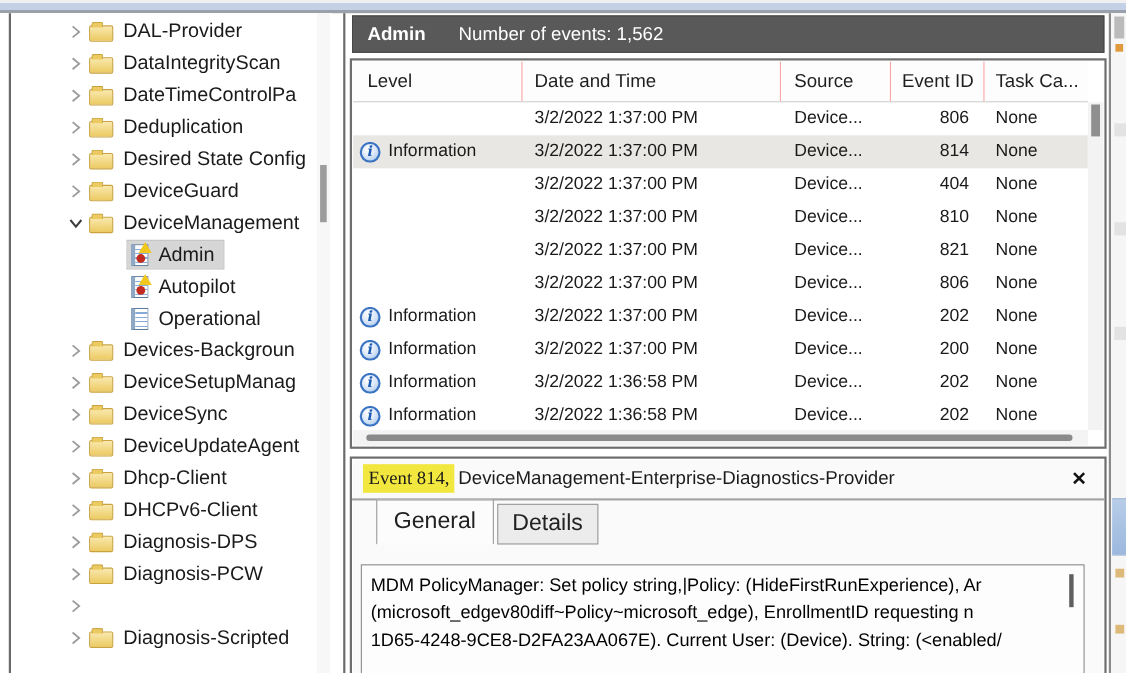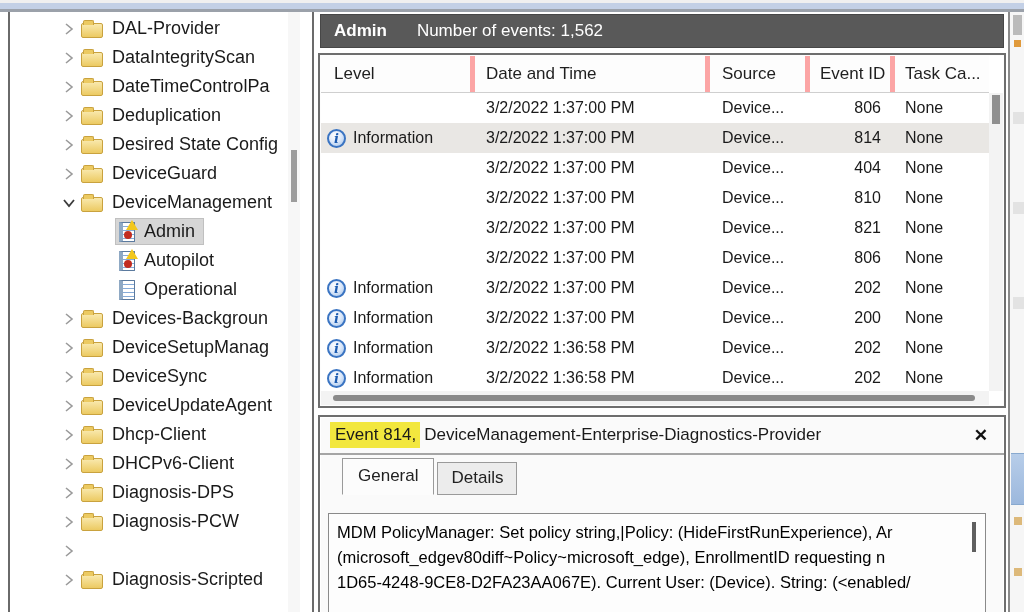--- a/index.html
+++ b/index.html
@@ -38,21 +38,21 @@
   .main { position:absolute; left:312px; top:12px; width:696px; height:600px; border-left:2px solid #6b6b6b; }
   .admin-bar { position:absolute; left:6px; top:2px; width:684px; height:34px; background:#595959;
     border:1px solid #474747; color:#fff; display:flex; align-items:center; padding:0 13px; font-size:17px; }
   .admin-bar .t { font-weight:bold; margin-right:30px; }
 
   
   .list-panel { position:absolute; left:4px; top:41px; width:688px; height:355px;
     border:2px solid #6e6e6e; background:#fff; box-shadow:inset 0 0 0 1px #fdfdfd; }
   .col-headers { position:absolute; left:1px; right:15px; top:1px; height:37px; display:flex;
     border-bottom:1px solid #cfcfcf; background:#fdfdfd; font-size:17px; color:#1f1f1f; }
-  .hcell { display:flex; align-items:center; border-right:5px solid #fca5a5; overflow:hidden; white-space:nowrap; }
+  .hcell { display:flex; align-items:center; border-right:1px solid #fca5a5; overflow:hidden; white-space:nowrap; }
   .c0 { width:154px; padding-left:13px; }
   .c1 { width:235px; padding-left:11px; }
   .c2 { width:100px; padding-left:12px; }
   .c3 { width:85px; }
   .c4 { flex:1; padding-left:10px; border-right:none; }
   .hcell.c3 { padding-left:10px; }
   .rows-viewport { position:absolute; left:1px; right:15px; top:38px; bottom:15px; overflow:hidden; }
   .trow { height:30px; display:flex; align-items:center; font-size:16px; white-space:nowrap; }
   .trow.sel { background:#e9e7e4; }
   .cell { display:flex; align-items:center; overflow:hidden; }
@@ -66,25 +66,25 @@
   .vscroll { position:absolute; right:1px; top:38px; bottom:15px; width:14px; background:#f3f3f3; }
   .vscroll .thumb { position:absolute; left:3px; top:2px; width:8px; height:29px; background:#8f8f8f; }
   .hscroll { position:absolute; left:1px; right:15px; bottom:1px; height:14px; background:#f3f3f3; }
   .hscroll .thumb { position:absolute; left:12px; right:14px; top:4px; height:6px; background:#8a8a8a; border-radius:3px; }
 
   
   .detail-panel { position:absolute; left:4px; top:403px; width:688px; height:240px;
     border:2px solid #6e6e6e; background:#fafafa; box-shadow:inset 0 0 0 1px #ffffff; }
   .dtitle { height:38px; display:flex; align-items:center; padding:0 16px 0 10px; font-size:17px;
     border-bottom:2px solid #a5a5a5; }
-  .dtitle .hl { background:#f2e73e; padding:3px 4px 3px 5px; }
+  .dtitle .hl { background:#f2e73e; padding:3px 4px 3px 5px;font-family:Liberation Serif, serif; }
   .dtitle .rest { padding-left:4px; white-space:pre; }
   .dclose { margin-left:auto; font-size:17px; font-weight:bold; color:#111; cursor:default; }
   .tabs { display:flex; align-items:flex-end; margin:6px 0 0 22px; height:34px; }
-  .tab { border:1px solid #9a9a9a; background:#ececec; font-size:17px; padding:5px 13px 6px;
+  .tab { border:1px solid #9a9a9a; background:#ececec; font-size:21px; padding:5px 13px 6px;
     margin-right:3px; color:#222; }
   .tab.active { background:#fcfcfc; padding:7px 15px 8px; border-bottom-color:#fcfcfc; }
   .dbody-box { position:relative; margin:18px 18px 0 8px; height:110px; border:1px solid #8a8a8a;
     background:#fdfdfd; padding:6px 22px 0 8px; overflow:hidden; }
   .dline { font-size:16.5px; line-height:25px; white-space:pre; color:#000000; }
   .dbody-sb { position:absolute; right:9px; top:8px; width:4px; height:30px; background:#5f5f5f; }
 
   
   .sliver { position:absolute; left:1008px; top:12px; width:16px; height:600px;
     background:#f6f6f6; border-left:2px solid #8a8a8a; }

